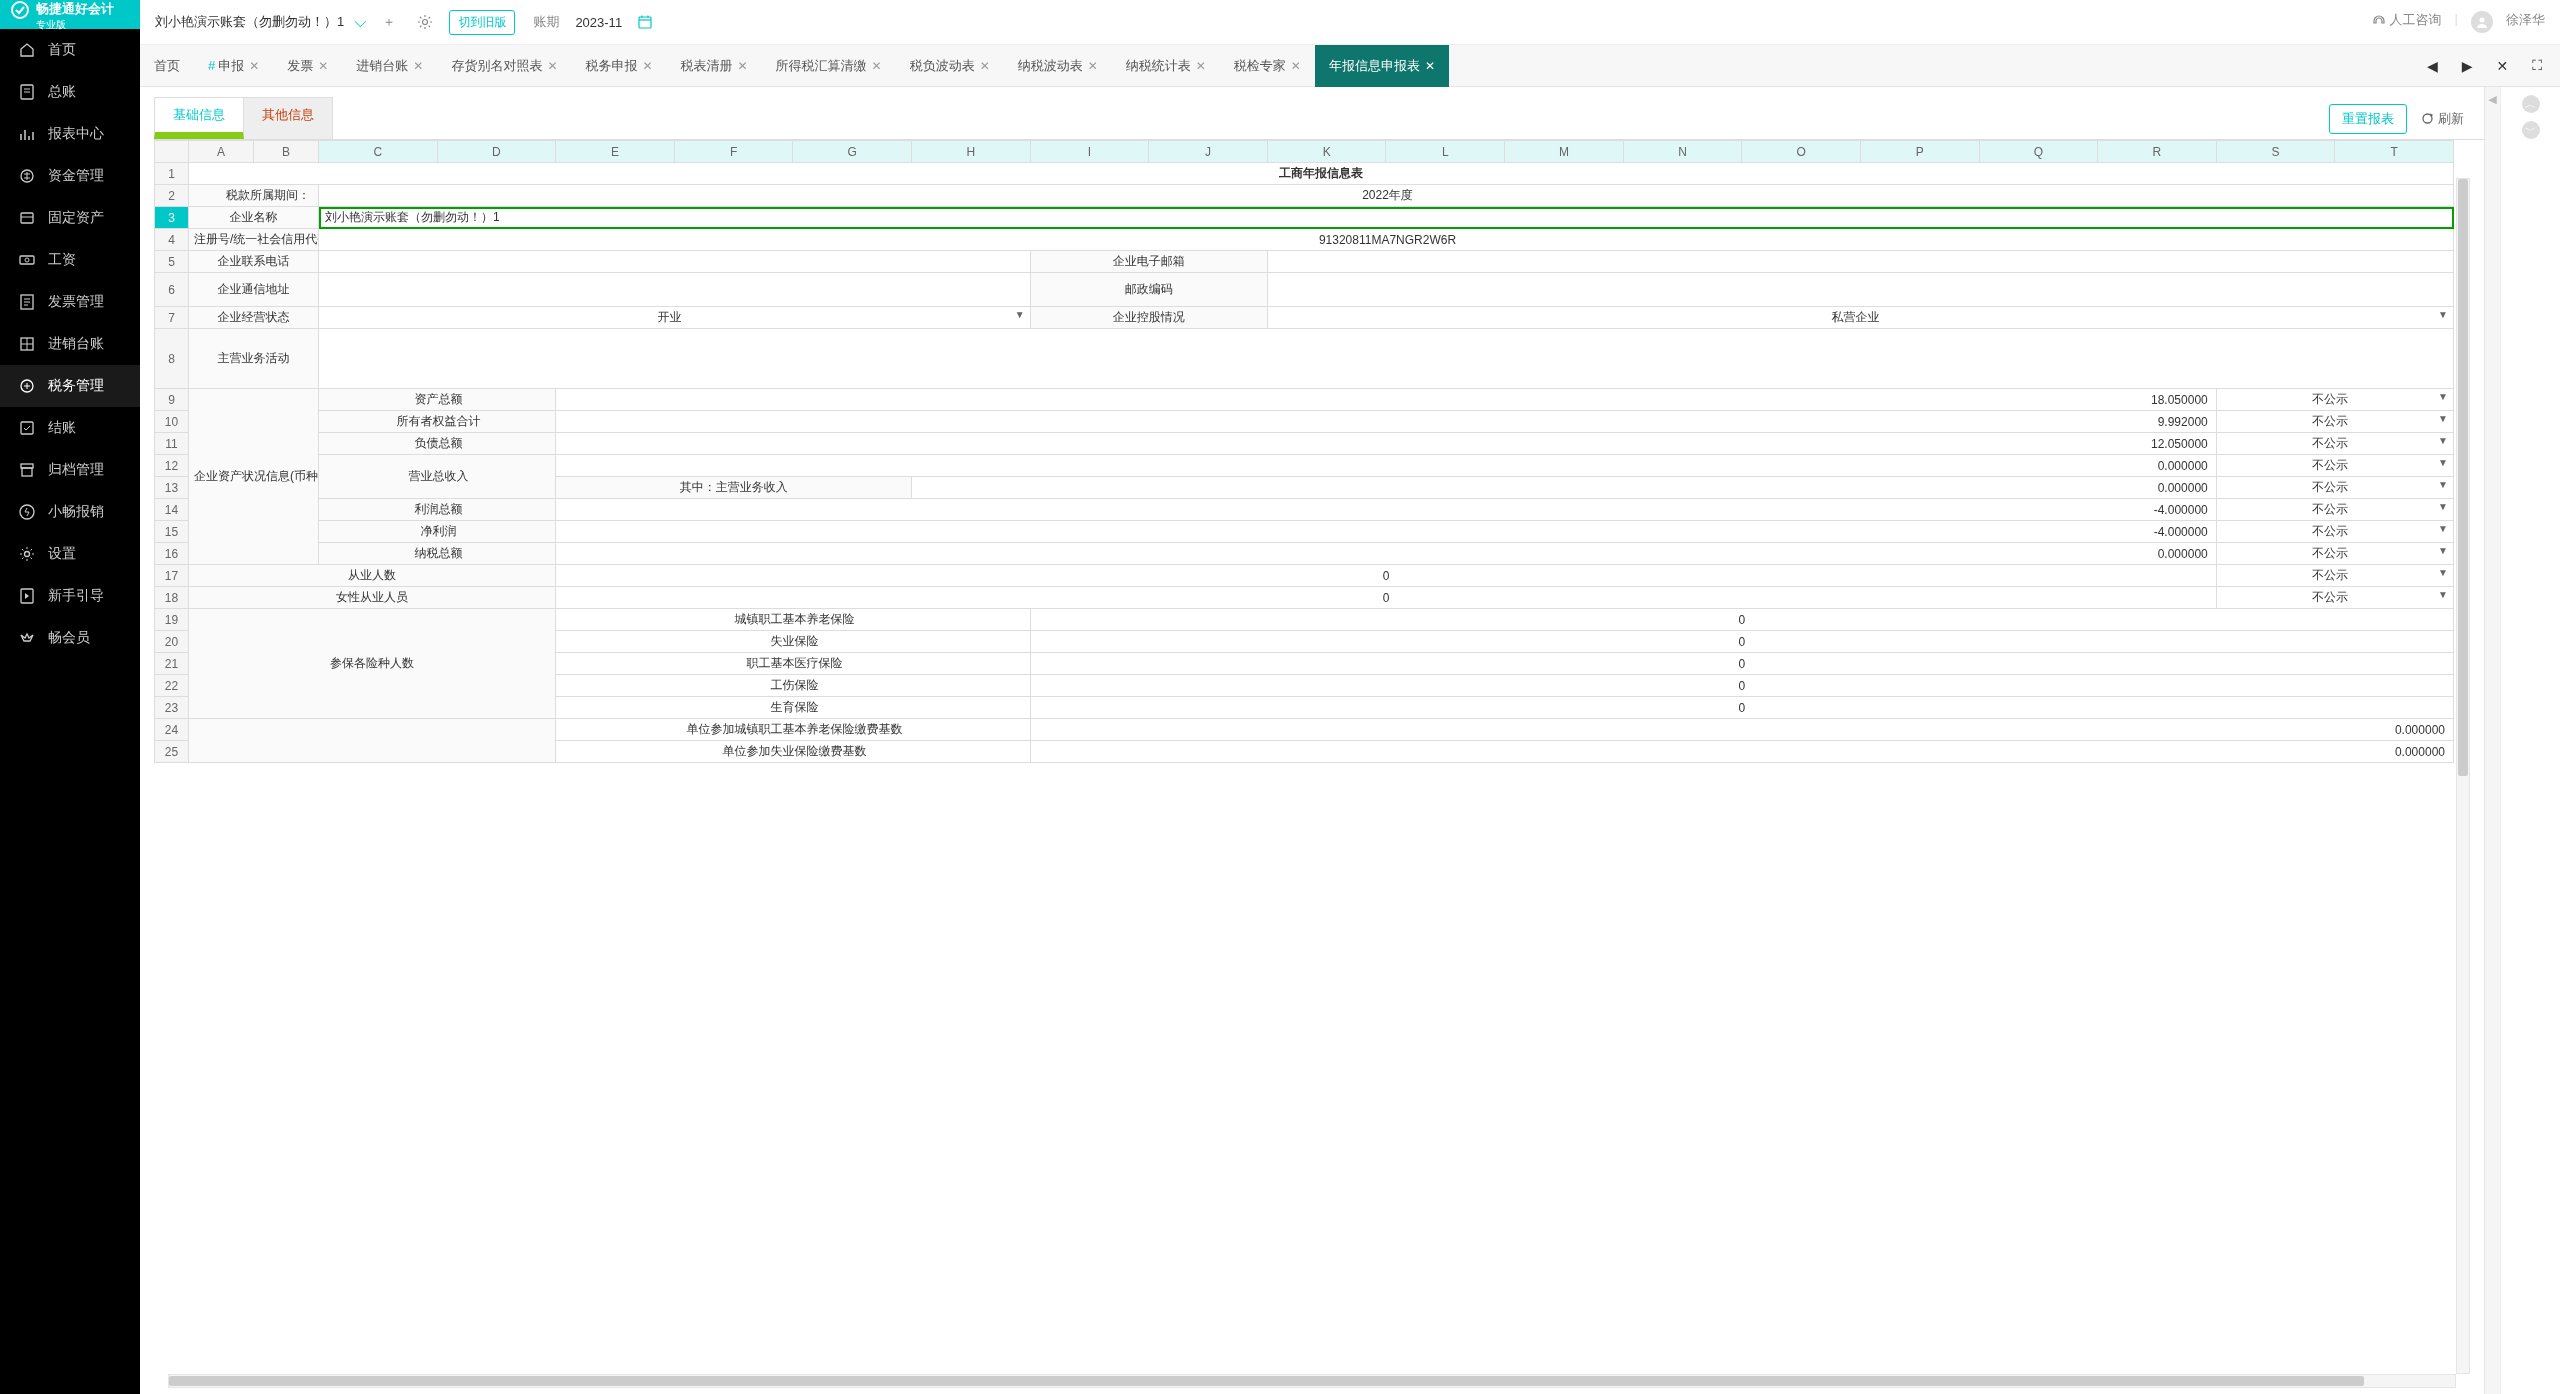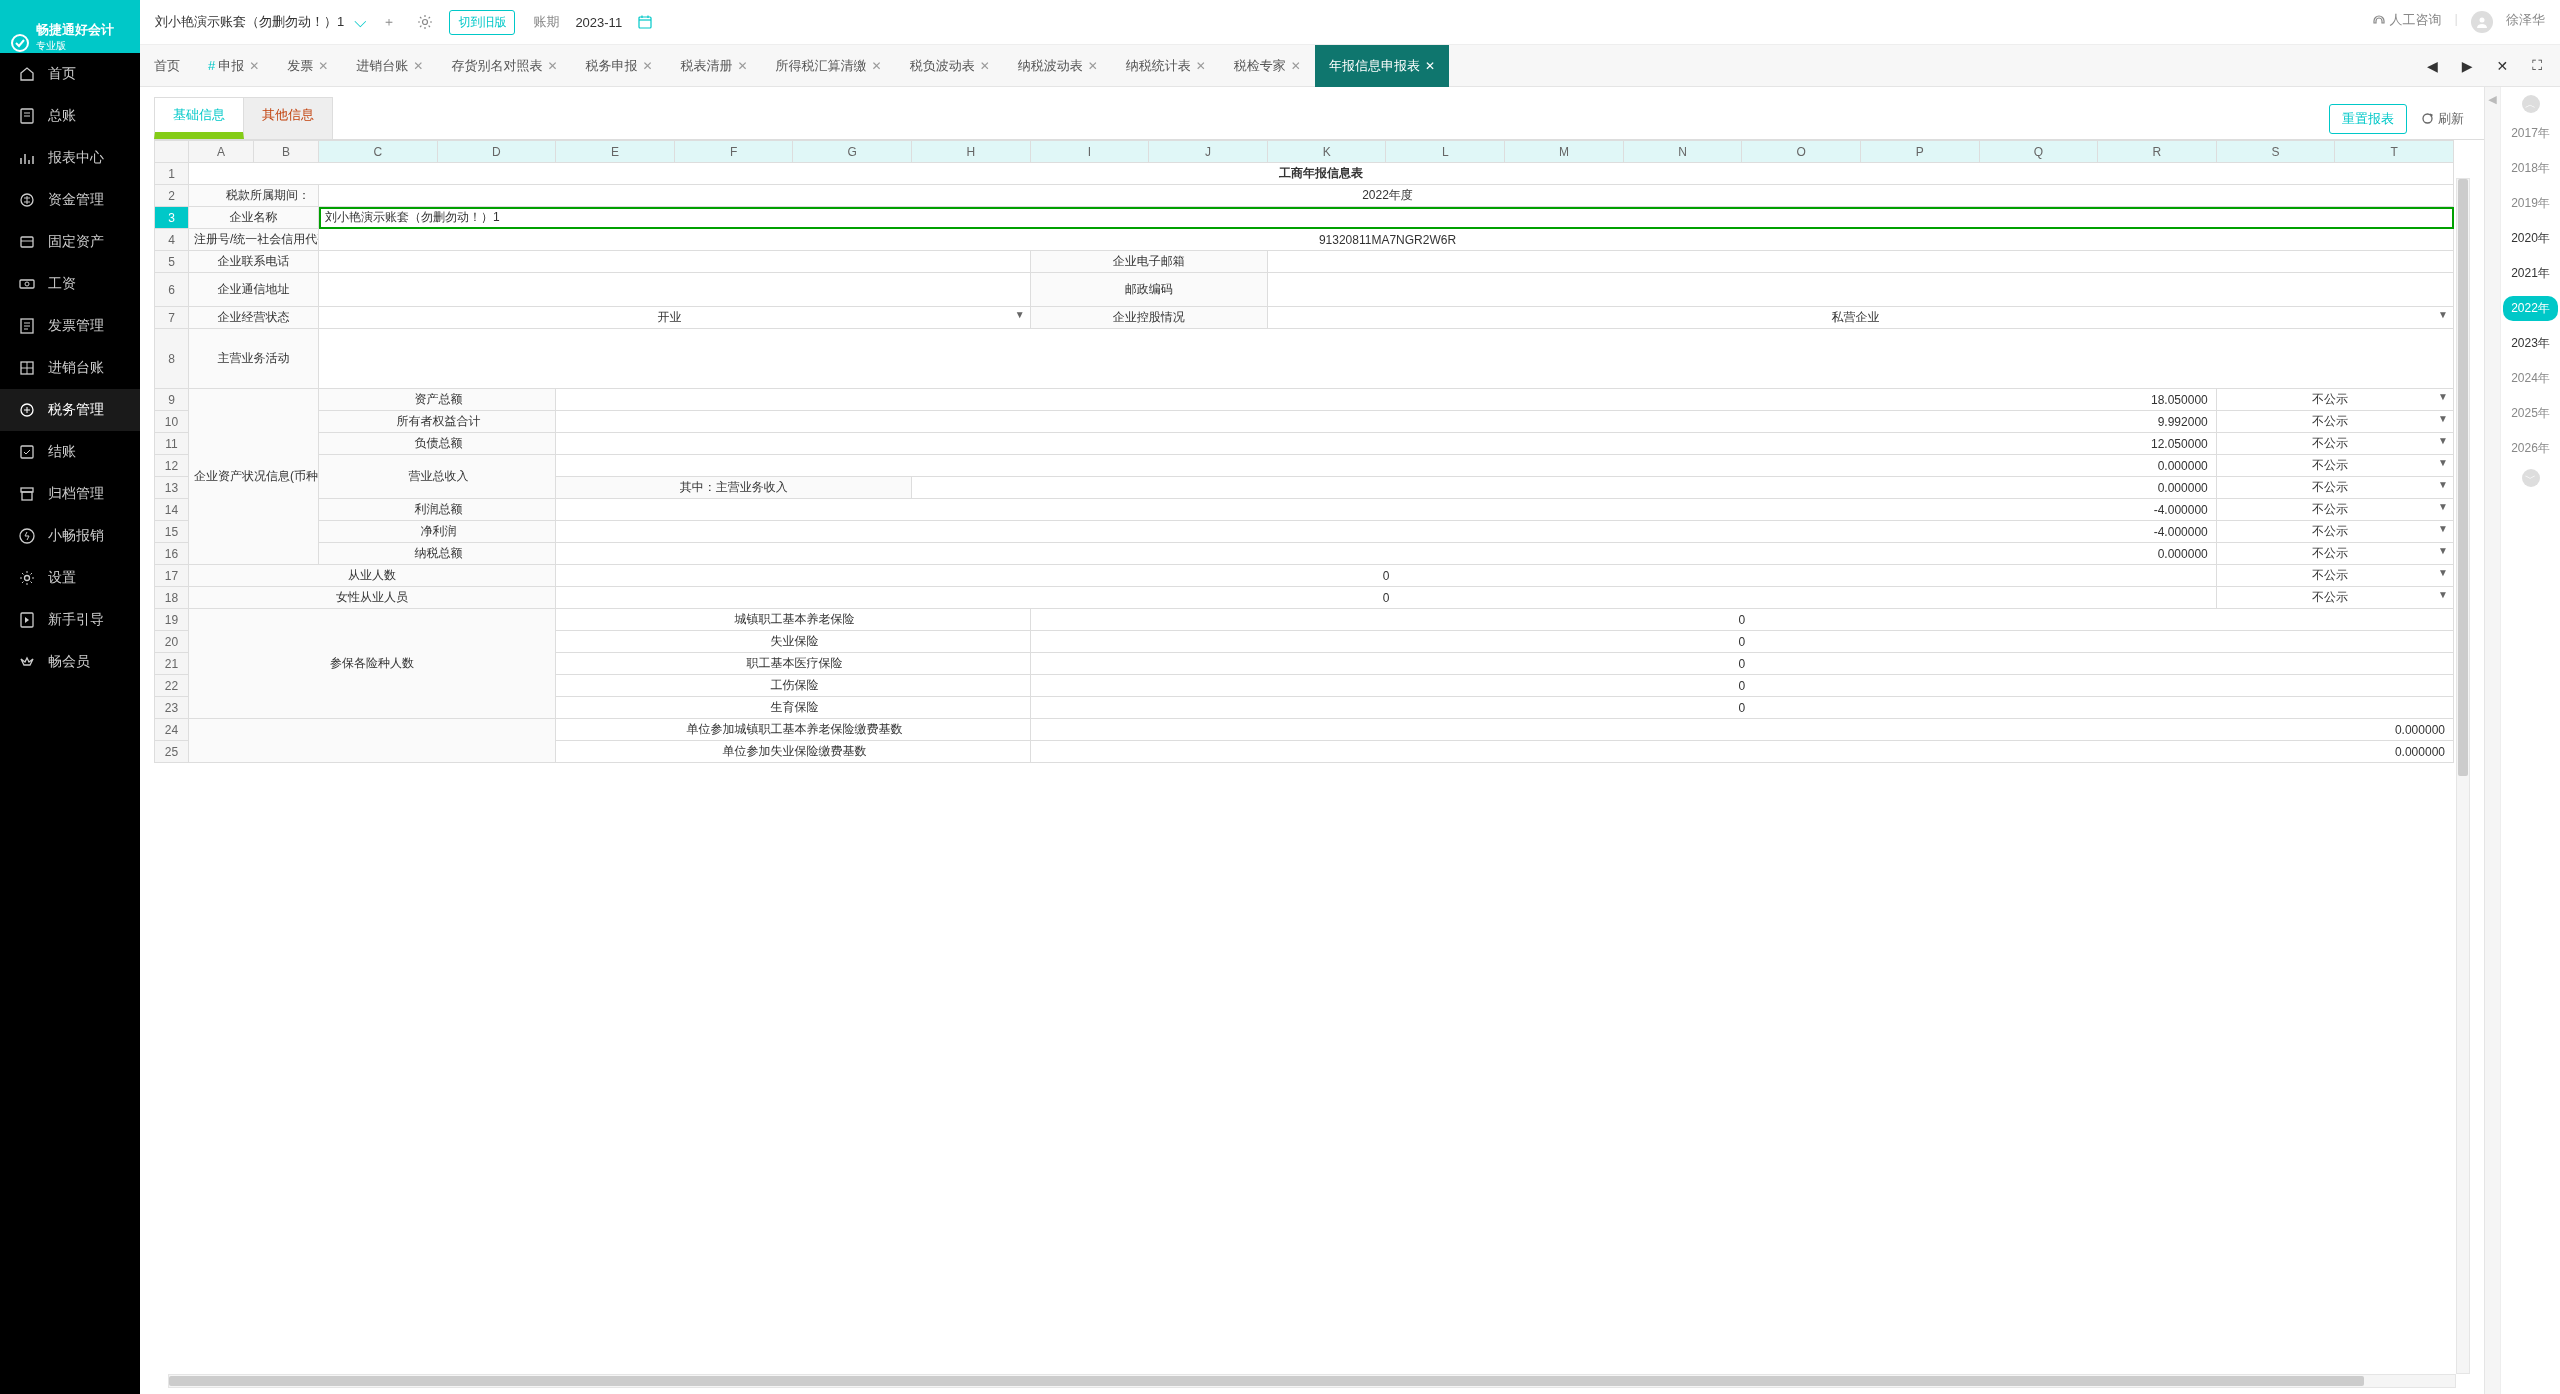--- a/index.html
+++ b/index.html
@@ -1,19 +1,19 @@
 <!DOCTYPE html>
 <html><head>
 <meta charset="utf-8">
 <style>
 * { box-sizing: border-box; margin: 0; padding: 0; }
 body { font-family: "Microsoft YaHei", Arial, sans-serif; font-size: 13px; color: #333; background: #fff; overflow: hidden; }
 .app { display: flex; height: 100vh; }
 .sidebar { width: 140px; background: #000; color: #aaa; display: flex; flex-direction: column; }
-.logo-area { height: 53px; background: #00c8c8; color: #fff; display: flex; align-items: flex-end; padding: 0 10px; font-size: 13px; font-weight: bold; }
+.logo-area { height: 29px; background: #00c8c8; color: #fff; display: flex; align-items: flex-start; padding: 0 10px; font-size: 13px; font-weight: bold; }
 .logo-area .sub { font-size: 10px; display: block; font-weight: normal; }
 .nav-item { display: flex; align-items: center; padding: 12px 18px; cursor: pointer; color: #ccc; gap: 12px; font-size: 14px; }
 .nav-item.active { background: #1a1a1a; color: #fff; }
 .nav-item .icn { width: 18px; height: 18px; display: inline-flex; align-items: center; justify-content: center; }
 .main { flex: 1; display: flex; flex-direction: column; min-width: 0; }
 .topbar { height: 45px; display: flex; align-items: center; padding: 0 15px; border-bottom: 1px solid #eee; gap: 10px; }
 .account-name { color: #333; }
 .chev-down { color: #00c8c8; font-size: 16px; }
 .icon-btn { padding: 4px 6px; color: #888; cursor: pointer; }
 .old-ver { border: 1px solid #00c8c8; color: #00c8c8; padding: 3px 8px; border-radius: 3px; font-size: 12px; }
@@ -543,29 +543,17 @@
             </div>
         </div>
       </div>
 
       <div class="slim-bar">
           <span>◀</span>
         </div>
 
       <div class="year-panel">
         <span class="year-nav">︿</span>
-        <div id="year-list" style="display:flex;flex-direction:column;gap:10px;align-items:center">
-            <div class="year-item">2017年</div>
-            <div class="year-item">2018年</div>
-            <div class="year-item">2019年</div>
-            <div class="year-item enabled">2020年</div>
-            <div class="year-item enabled">2021年</div>
-            <div class="year-item enabled active">2022年</div>
-            <div class="year-item enabled">2023年</div>
-            <div class="year-item">2024年</div>
-            <div class="year-item">2025年</div>
-            <div class="year-item">2026年</div>
-          </div>
         <span class="year-nav">﹀</span>
       </div>
     </div>
   </div>
 </div>
 
 </body></html>

